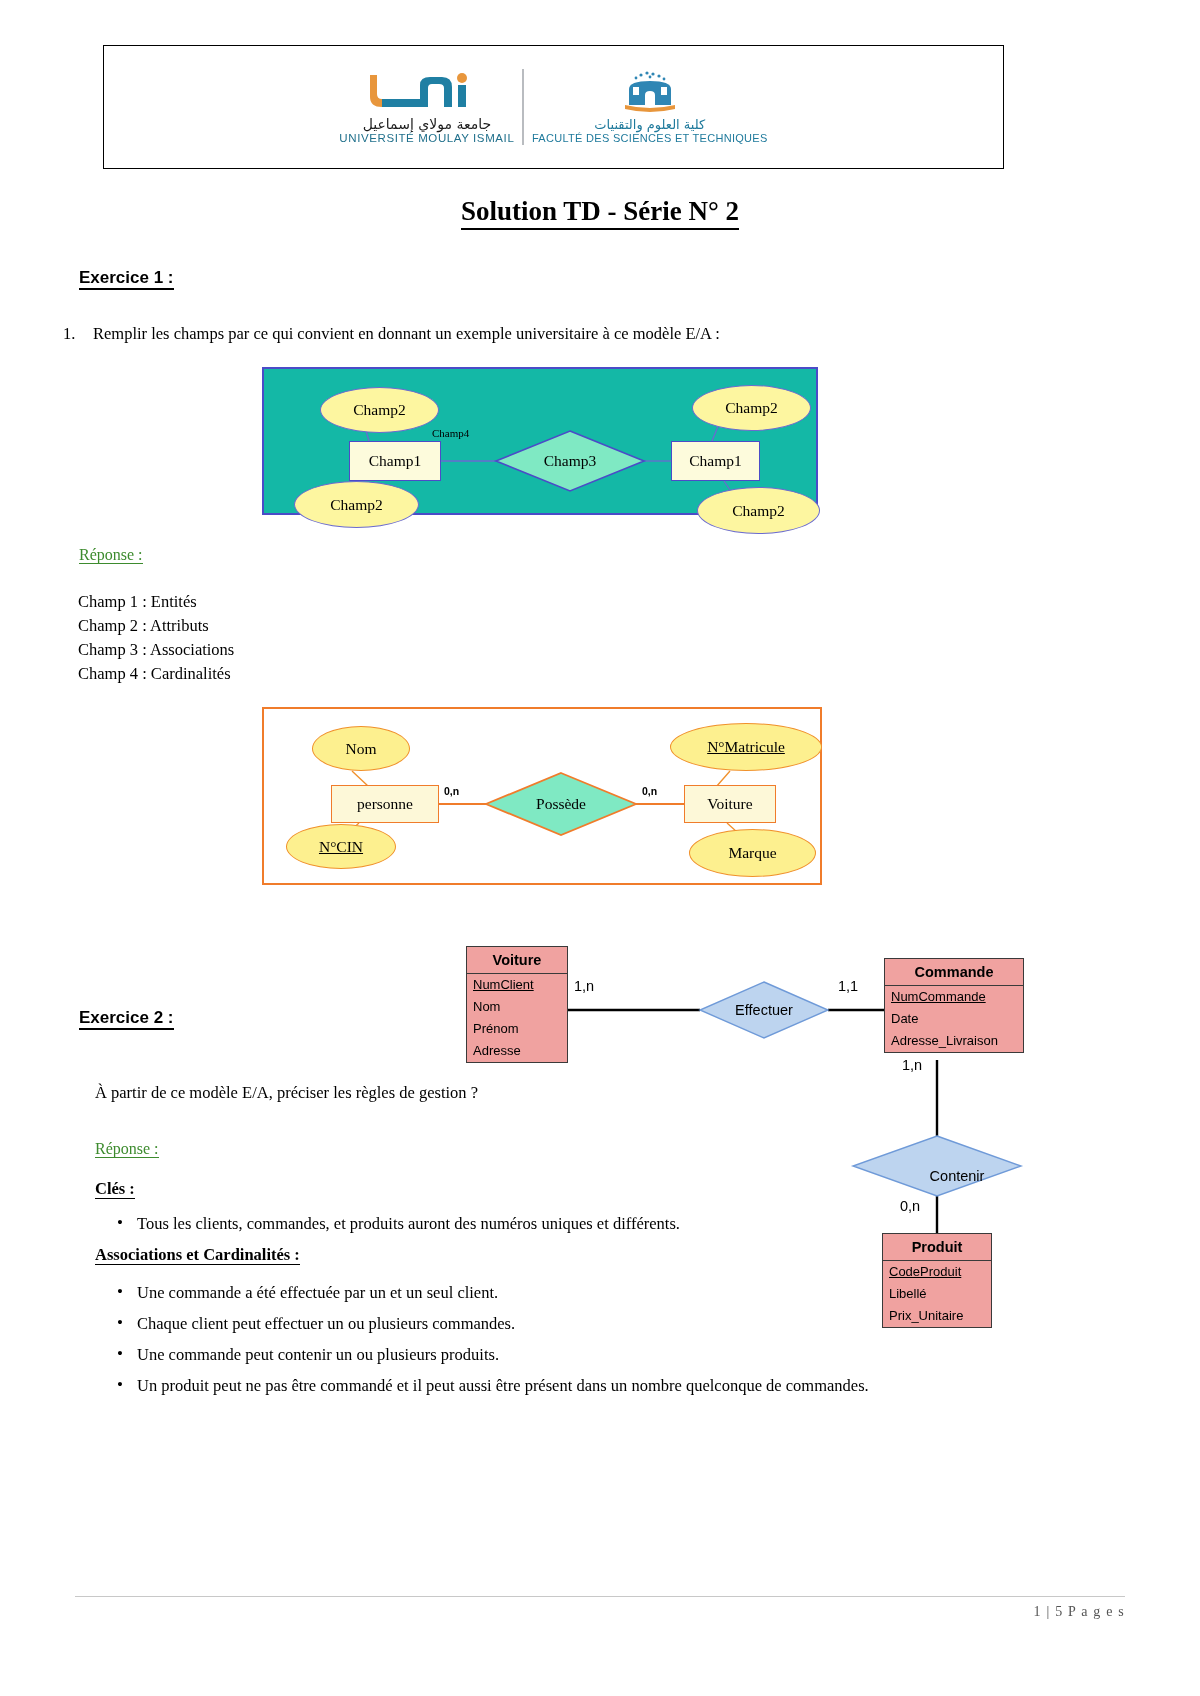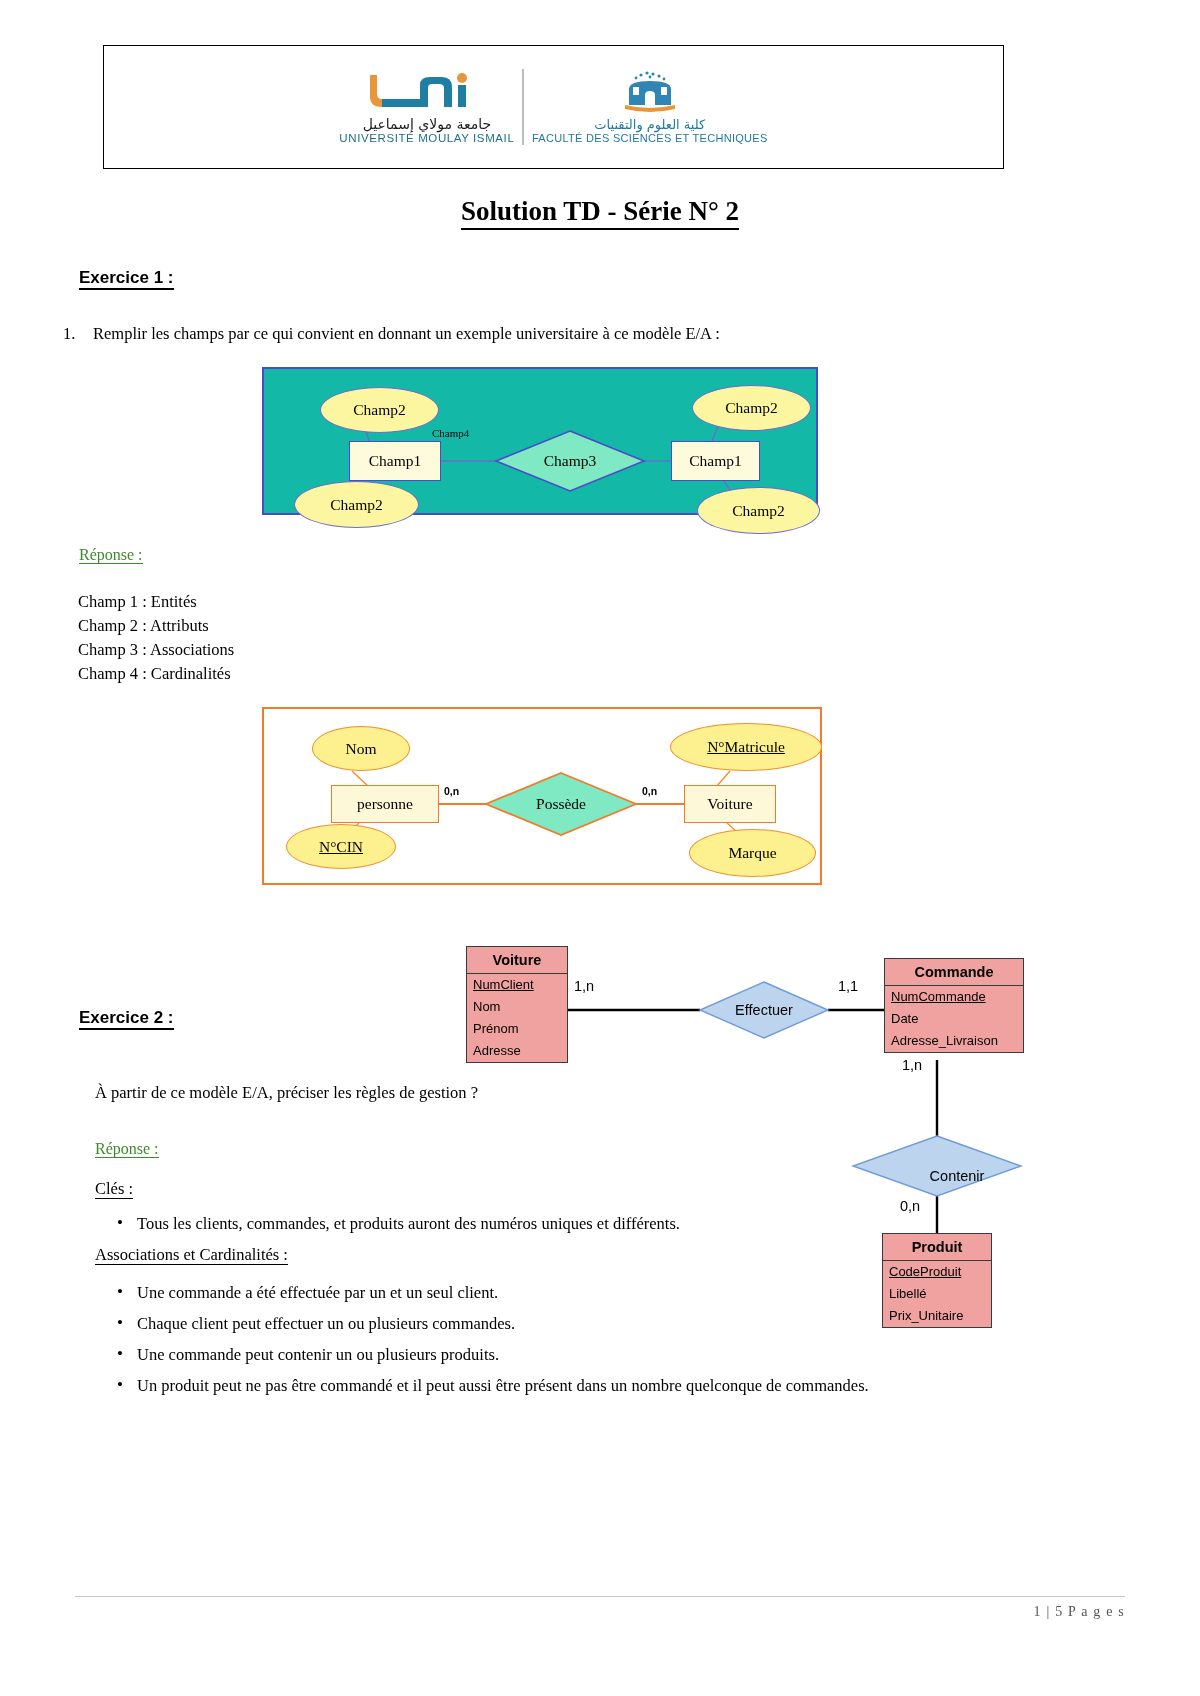--- a/index.html
+++ b/index.html
@@ -123,21 +123,21 @@
   .ent3 .t {
     text-align:center; font-weight:bold; font-size:14.5px;
     padding:5px 0 5px; border-bottom:1.5px solid #3a3a3a;
   }
   .ent3 .a { font-size:13px; padding:2px 0 2px 6px; line-height:18px; }
   .ent3 .a.key { text-decoration:underline; }
   .card3 { position:absolute; font-size:14.5px; font-family:"Liberation Sans", sans-serif; }
 
   .txt { position:absolute; font-family:"Liberation Serif", serif; font-size:16.5px; }
   .sub-head {
-    position:absolute; font-weight:normal; font-size:16.5px;
+    position:absolute; font-weight:bold; font-size:16.5px;
     font-family:"Liberation Serif", serif;
   }
   .sub-head span { border-bottom:1.6px solid #000; }
 
   .bullets { position:absolute; font-size:16.5px; font-family:"Liberation Serif", serif; line-height:31px; }
   .bullets .b { position:relative; padding-left:42px; }
   .bullets .b::before {
     content:"•"; position:absolute; left:22px; top:-1px; font-size:17px;
   }
 

